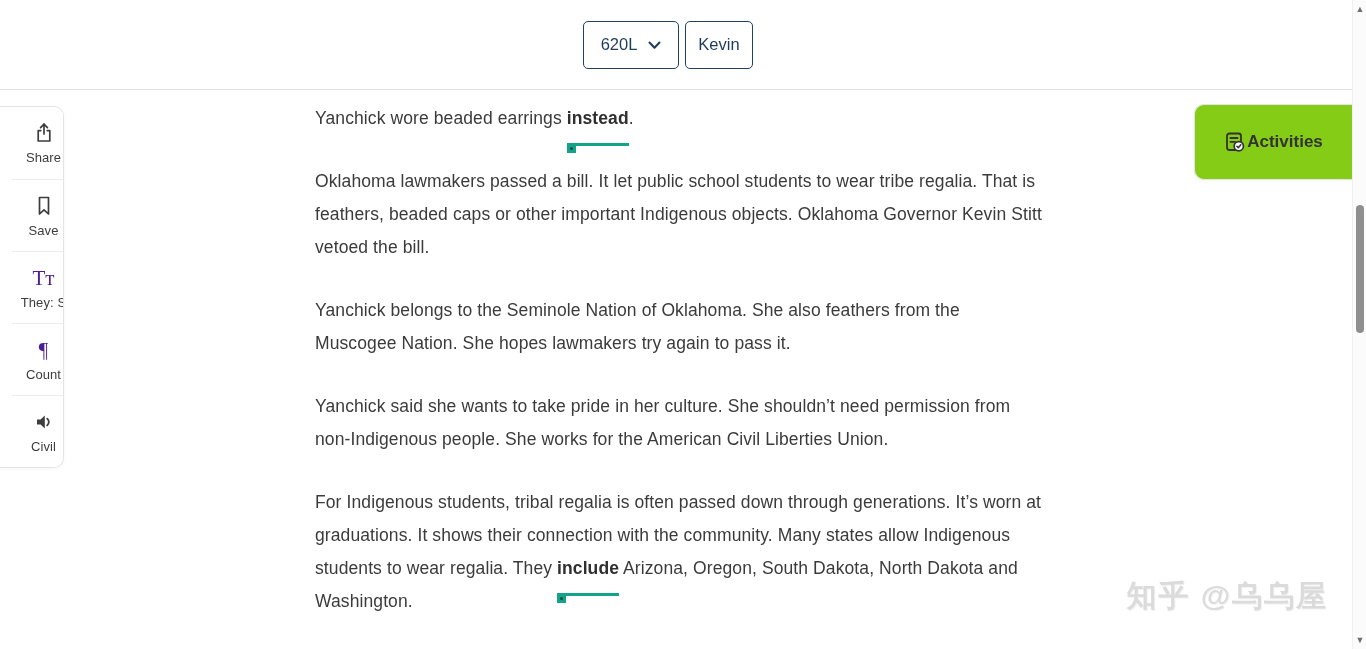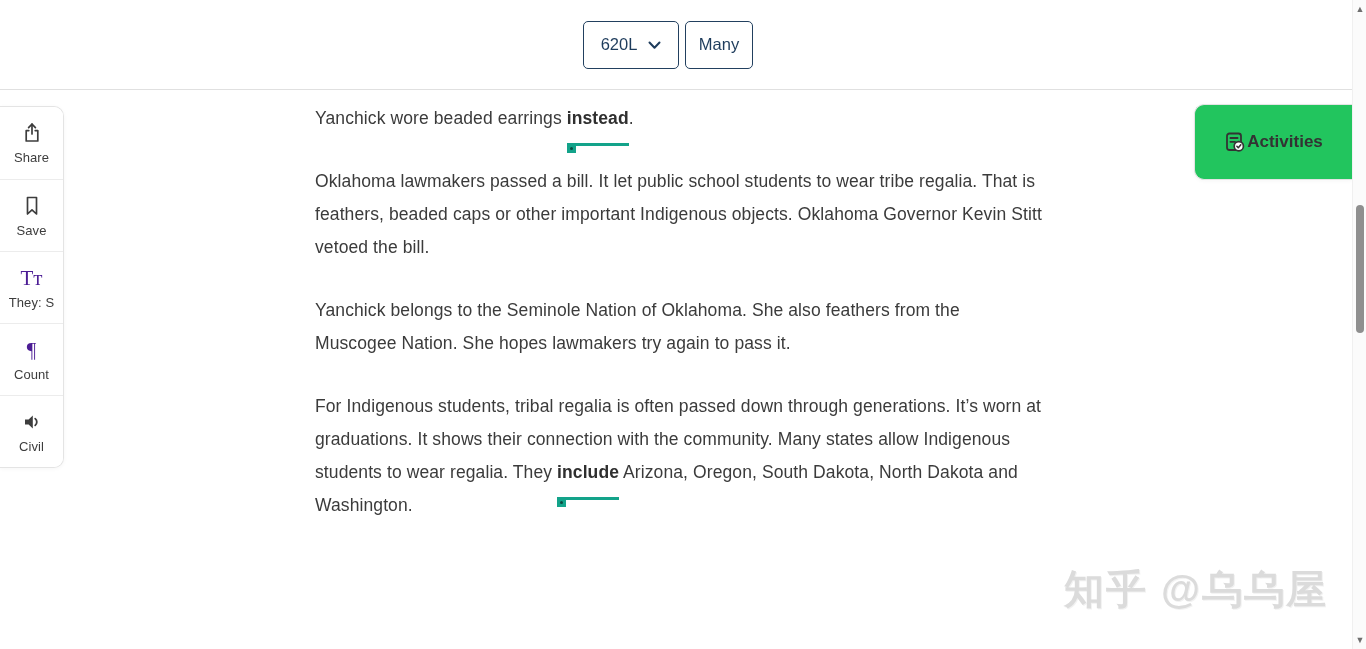--- a/index.html
+++ b/index.html
@@ -20,48 +20,48 @@
   .chev { display:inline-flex; margin-top:2px; }
 
   
   .sidebar { position:absolute; left:0; top:106px; width:64px;
              background:#fff; border:1px solid #e4e4e4; border-left:none;
              border-radius:0 10px 10px 0; box-shadow:0 1px 4px rgba(0,0,0,.04);
              display:flex; flex-direction:column; overflow:hidden; }
   .side-item { width:100%; height:72px; background:#fff; border:none;
                border-top:1px solid #ececec; cursor:pointer;
                display:flex; flex-direction:column; align-items:center;
-               justify-content:center; gap:5px; font-family:inherit; }
+               justify-content:center; gap:5px; font-family:inherit;margin-left:12px; }
   .side-item:first-child { border-top:none; }
   .side-icon { height:24px; display:flex; align-items:center; justify-content:center; color:#3d3d3d; }
   .glyph { font-family:Liberation Serif, serif; font-size:21px;
            line-height:22px; color:#4c1d95; }
   .side-label { font-size:13px; color:#3d3d3d; letter-spacing:.1px; }
 
   
   .activities { position:absolute; right:14px; top:104px; width:158px; height:76px;
-                background:#22c55e; border:1px solid #e4e4e4; border-right:none;
+                background:#84cc16; border:1px solid #e4e4e4; border-right:none;
                 border-radius:10px 0 0 10px; box-shadow:0 1px 4px rgba(0,0,0,.04);
                 display:flex; align-items:center; justify-content:center; 
                 cursor:pointer; font-family:inherit; }
   .activities-label { font-size:17px; font-weight:bold; color:#333; }
 
   
   .article { position:absolute; left:315px; top:102px; width:728px; }
   .para { font-size:17.5px; line-height:33px; color:#3b3b3b; margin:0 0 30px 0;
           letter-spacing:.1px; }
   .vocab { font-weight:bold; color:#2f2f2f; position:relative;
            border-bottom:3px solid #13a38a; padding-bottom:15px; cursor:pointer; }
   .vocab-marker { position:absolute; left:0; top:calc(100% + 1px); width:9px; height:9px;
                   background:#13a38a; display:block; }
   .vocab-marker::after { content:""; position:absolute; left:3px; top:3px;
                          width:3px; height:3px; background:#0c4a40; border-radius:50%; }
 
   
-  .watermark { position:absolute; right:38px; bottom:32px; font-size:40px;
+  .watermark { position:absolute; right:38px; bottom:32px; font-size:30px;
                font-weight:bold; color:#dbdbdb; letter-spacing:2px;
                text-shadow:1px 1px 0 #f2f2f2; user-select:none;margin-left:43px; }
 
   
   .scrollbar { position:absolute; right:0; top:0; width:14px; height:649px;
                background:#fbfbfb; border-left:1px solid #f0f0f0; }
   .sb-arrow { position:absolute; left:0; width:14px; height:14px; color:#6f6f6f;
               font-size:9px; line-height:14px; text-align:center; cursor:pointer; }
   .sb-up { top:2px; } .sb-down { bottom:2px; }
   .sb-thumb { position:absolute; left:3px; top:205px; width:8px; height:128px;
@@ -73,21 +73,21 @@
 <header class="topbar">
   <div class="topbar-controls">
     <button class="tb-btn tb-level">
       <span>620L</span>
       <span class="chev">
         <svg width="13" height="9" viewBox="0 0 13 9">
             <path d="M1.5 1.5 L6.5 6.8 L11.5 1.5" fill="none" stroke="#1e3c5c" stroke-width="2" stroke-linecap="round" stroke-linejoin="round"></path>
           </svg>
       </span>
     </button>
-    <button class="tb-btn tb-print">Many</button>
+    <button class="tb-btn tb-print">Kevin</button>
   </div>
 </header>
 
 <aside class="sidebar" id="sidebar">
     <button class="side-item">
       <span class="side-icon">
         <svg width="20" height="22" viewBox="0 0 20 22">
           <path d="M10 2.2 V12" fill="none" stroke="#3d3d3d" stroke-width="1.7" stroke-linecap="round"></path>
           <path d="M6.6 5.6 L10 2.2 L13.4 5.6" fill="none" stroke="#3d3d3d" stroke-width="1.7" stroke-linecap="round" stroke-linejoin="round"></path>
           <path d="M6.8 8.6 H4.2 V19 H15.8 V8.6 H13.2" fill="none" stroke="#3d3d3d" stroke-width="1.7" stroke-linecap="round" stroke-linejoin="round"></path>
@@ -123,20 +123,21 @@
         </svg>
       </span>
       <span class="side-label">Civil</span>
     </button>
   </aside>
 
 <main class="article" id="article">
     <p class="para"><span>Yanchick wore beaded earrings </span><span class="vocab">instead<span class="vocab-marker"></span></span><span>.</span></p>
     <p class="para"><span>Oklahoma lawmakers passed a bill. It let public school students to wear tribe regalia. That is feathers, beaded caps or other important Indigenous objects. Oklahoma Governor Kevin Stitt vetoed the bill.</span></p>
     <p class="para"><span>Yanchick belongs to the Seminole Nation of Oklahoma. She also feathers from the Muscogee Nation. She hopes lawmakers try again to pass it.</span></p>
+    <p class="para"><span>Yanchick said she wants to take pride in her culture. She shouldn’t need permission from non-Indigenous people. She works for the American Civil Liberties Union.</span></p>
     <p class="para"><span>For Indigenous students, tribal regalia is often passed down through generations. It’s worn at graduations. It shows their connection with the community. Many states allow Indigenous students to wear regalia. They </span><span class="vocab">include<span class="vocab-marker"></span></span><span> Arizona, Oregon, South Dakota, North Dakota and Washington.</span></p>
   </main>
 
 <button class="activities">
   <span style="display:flex">
     <svg width="23" height="23" viewBox="0 0 23 23">
       <rect x="3" y="2.5" width="14" height="16.5" rx="2.5" fill="none" stroke="#333" stroke-width="1.8"></rect>
       <line x1="6.4" y1="7" x2="13.6" y2="7" stroke="#333" stroke-width="1.8" stroke-linecap="round"></line>
       <line x1="6.4" y1="10.8" x2="11" y2="10.8" stroke="#333" stroke-width="1.8" stroke-linecap="round"></line>
       <circle cx="14.8" cy="15.2" r="4.6" fill="#fff" stroke="#333" stroke-width="1.7"></circle>

